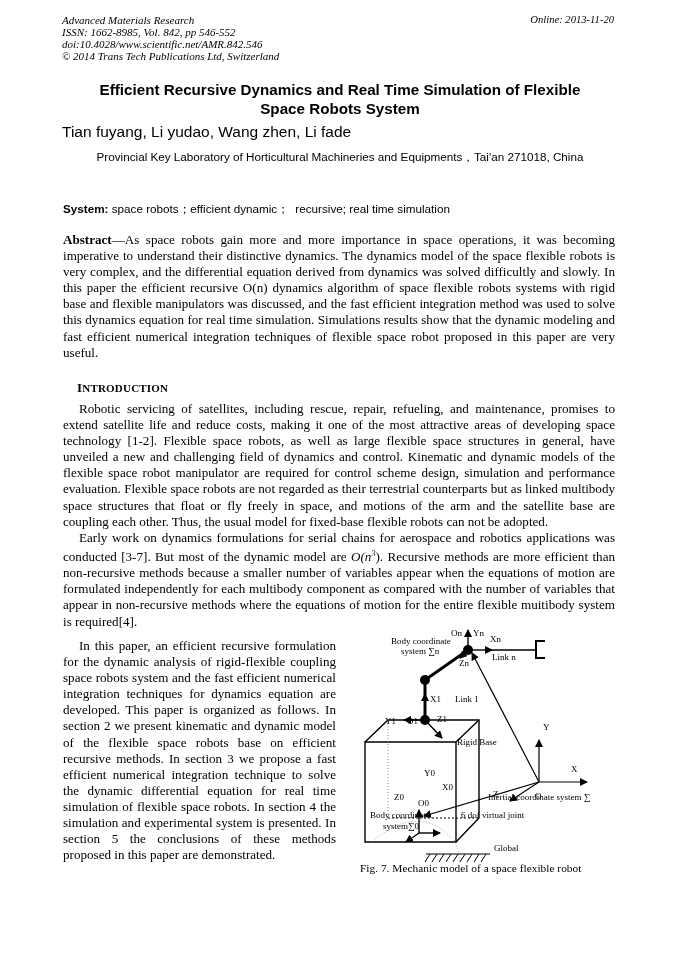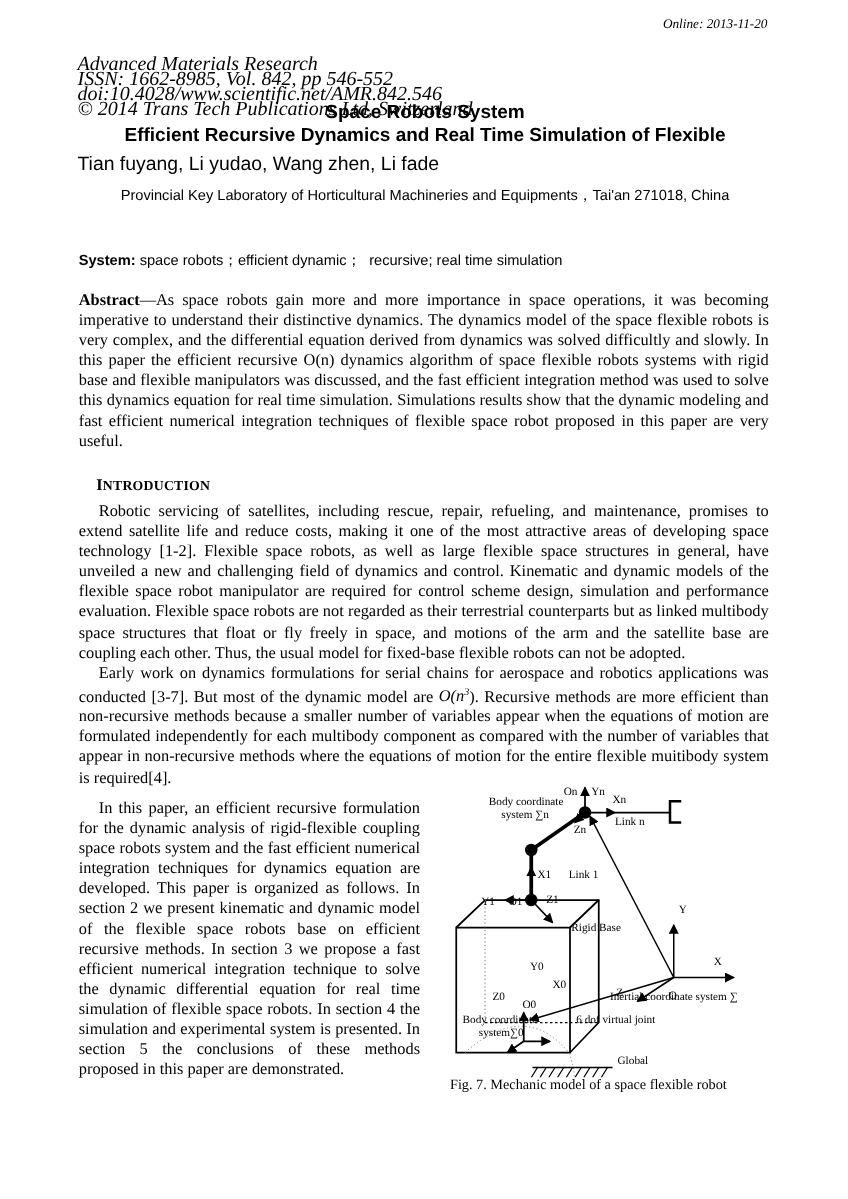--- a/index.html
+++ b/index.html
@@ -1,17 +1,17 @@
 <!DOCTYPE html>
 <html><head>
 <meta charset="utf-8">
 <style>
   html, body { margin: 0; padding: 0; background: #ffffff; }
   body { width: 678px; height: 959px; position: relative; overflow: hidden; color: #000; font-family: "Liberation Serif", serif; }
-  .hdr-left { position: absolute; left: 62px; top: 14px; font-style: italic; font-size: 16px; line-height: 12px; margin-top: 32px; }
+  .hdr-left { position: absolute; left: 62px; top: 14px; font-style: italic; font-size: 11px; line-height: 12px; }
   .hdr-right { position: absolute; right: 64px; top: 14px; font-style: italic; font-size: 10.6px; line-height: 12px; }
   .title { position: absolute; left: 62px; width: 556px; top: 80px; text-align: center; font-family: "Liberation Sans", sans-serif; font-weight: bold; font-size: 15.2px; line-height: 19px; }
   .authors { position: absolute; left: 62px; width: 556px; top: 123px; text-align: left; font-family: "Liberation Sans", sans-serif; font-size: 15.5px; line-height: 18px; }
   .affil { position: absolute; left: 62px; width: 556px; top: 149px; text-align: center; font-family: "Liberation Sans", sans-serif; font-size: 11.7px; line-height: 16px; }
   .keywords { position: absolute; left: 63px; top: 201px; font-family: "Liberation Sans", sans-serif; font-size: 11.7px; line-height: 15px; white-space: pre; }
   .keywords b { font-weight: bold; }
   .body-text { font-size: 13.1px; line-height: 16.1px; text-align: justify; }
   .abstract { position: absolute; left: 63px; width: 552px; top: 232px; }
   .abstract b { font-weight: bold; }
   .section-head { position: absolute; left: 77px; top: 380px; font-weight: bold; font-size: 11px; letter-spacing: 0.2px; }
@@ -28,22 +28,22 @@
 
 <div class="hdr-left">
   <div>Advanced Materials Research</div>
   <div>ISSN: 1662-8985, Vol. 842, pp 546-552</div>
   <div>doi:10.4028/www.scientific.net/AMR.842.546</div>
   <div>© 2014 Trans Tech Publications Ltd, Switzerland</div>
 </div>
 <div class="hdr-right">Online: 2013-11-20</div>
 
 <div class="title">
+  <div>Efficient Recursive Dynamics and Real Time Simulation of Flexible</div>
   <div>Space Robots System</div>
-  <div>Efficient Recursive Dynamics and Real Time Simulation of Flexible</div>
 </div>
 <div class="authors">Tian fuyang, Li yudao, Wang zhen, Li fade</div>
 <div class="affil">
   <div>Provincial Key Laboratory of Horticultural Machineries and Equipments，Tai'an 271018, China</div>
 </div>
 
 <div class="keywords"><b>System:</b><span> space robots；efficient dynamic；  recursive; real time simulation</span></div>
 
 <div class="abstract body-text"><b>Abstract</b><span>—As space robots gain more and more importance in space operations, it was becoming imperative to understand their distinctive dynamics. The dynamics model of the space flexible robots is very complex, and the differential equation derived from dynamics was solved difficultly and slowly. In this paper the efficient recursive O(n) dynamics algorithm of space flexible robots systems with rigid base and flexible manipulators was discussed, and the fast efficient integration method was used to solve this dynamics equation for real time simulation. Simulations results show that the dynamic modeling and fast efficient numerical integration techniques of flexible space robot proposed in this paper are very useful.</span></div>
 

